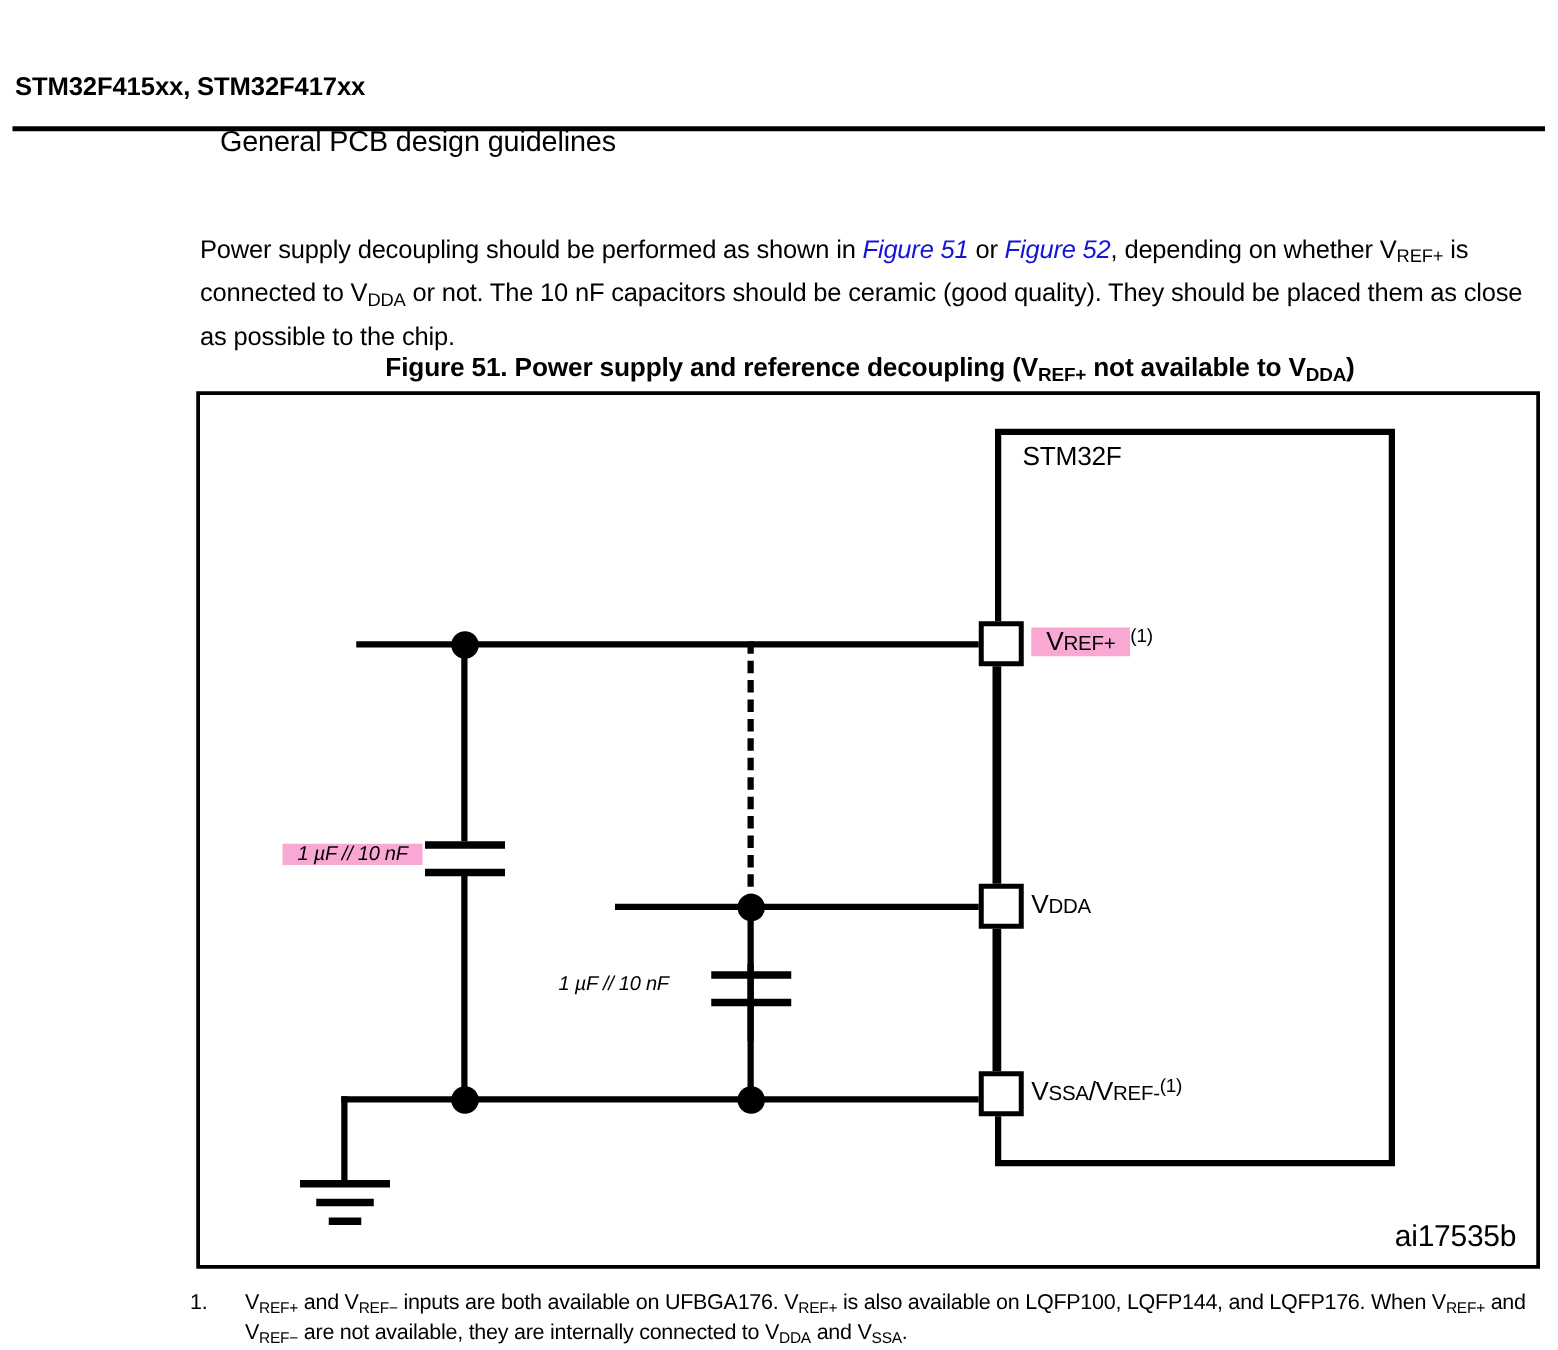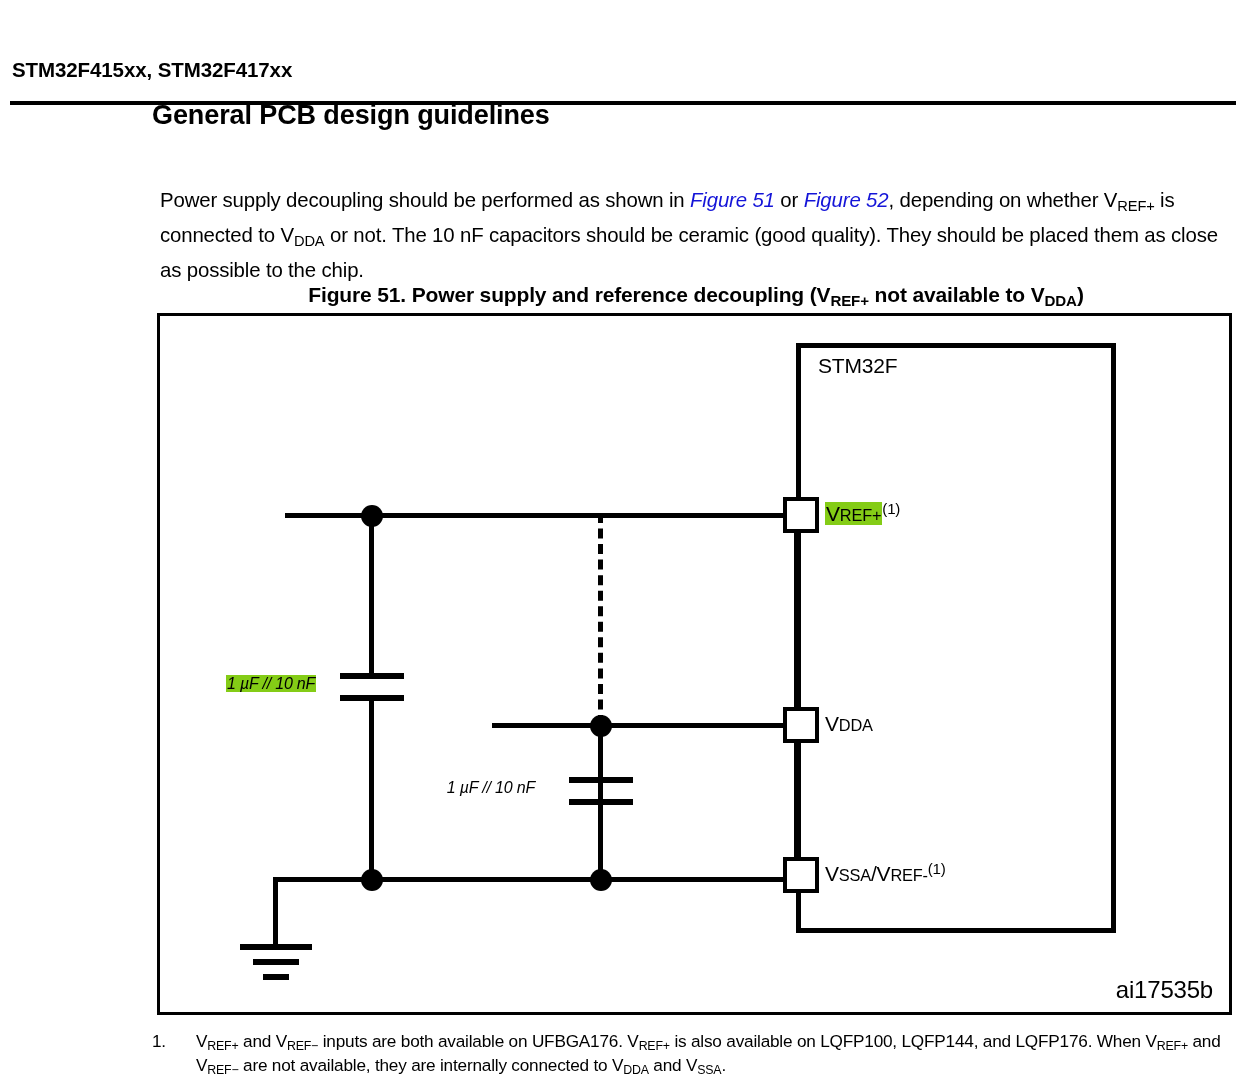--- a/index.html
+++ b/index.html
@@ -46,24 +46,24 @@
     left: 10px;
     top: 57px;
     width: 1226px;
     height: 4px;
     background: #000000;
   }
 
   
   #section-heading {
     position: absolute;
-    left: 152px;
+    left: 176px;
     top: 100px;
-    font-size: 27px;
-    font-weight: bold;
+    font-size: 23px;
+    font-weight: normal;
     letter-spacing: -0.1px;
   }
   #intro-paragraph {
     position: absolute;
     left: 160px;
     top: 163px;
     width: 1070px;
     font-size: 20.4px;
     line-height: 35px;
     letter-spacing: -0.15px;
@@ -150,22 +150,22 @@
   .pin-label {
     font-size: 21px;
     white-space: nowrap;
     letter-spacing: -0.2px;
   }
   .sc { font-size: 0.78em; }
   #label-vrefp { left: 665px; top: 186px; }
   #label-vdda  { left: 665px; top: 396px; text-align: right; }
   #label-vssa  { left: 665px; top: 546px; }
   .hl {
-    background: #84cc16;
-    padding: 0 1px;
+    background: #f9a8d4;
+    padding: 0 12px;
   }
 
   
   .wire-h { height: 5px; background: #000000; }
   .wire-v { width: 5px; background: #000000; }
 
   #wire-top        { left: 125px;  top: 197px; width: 500px; }
   #wire-vrefp-stub { left: 623px;  top: 197px; width: 14px;  }
   #wire-chip-left  { left: 634px;  top: 197px; width: 5px; height: 364px; }
   #wire-cap1-up    { left: 209px;  top: 197px; width: 5px; height: 160px; }

